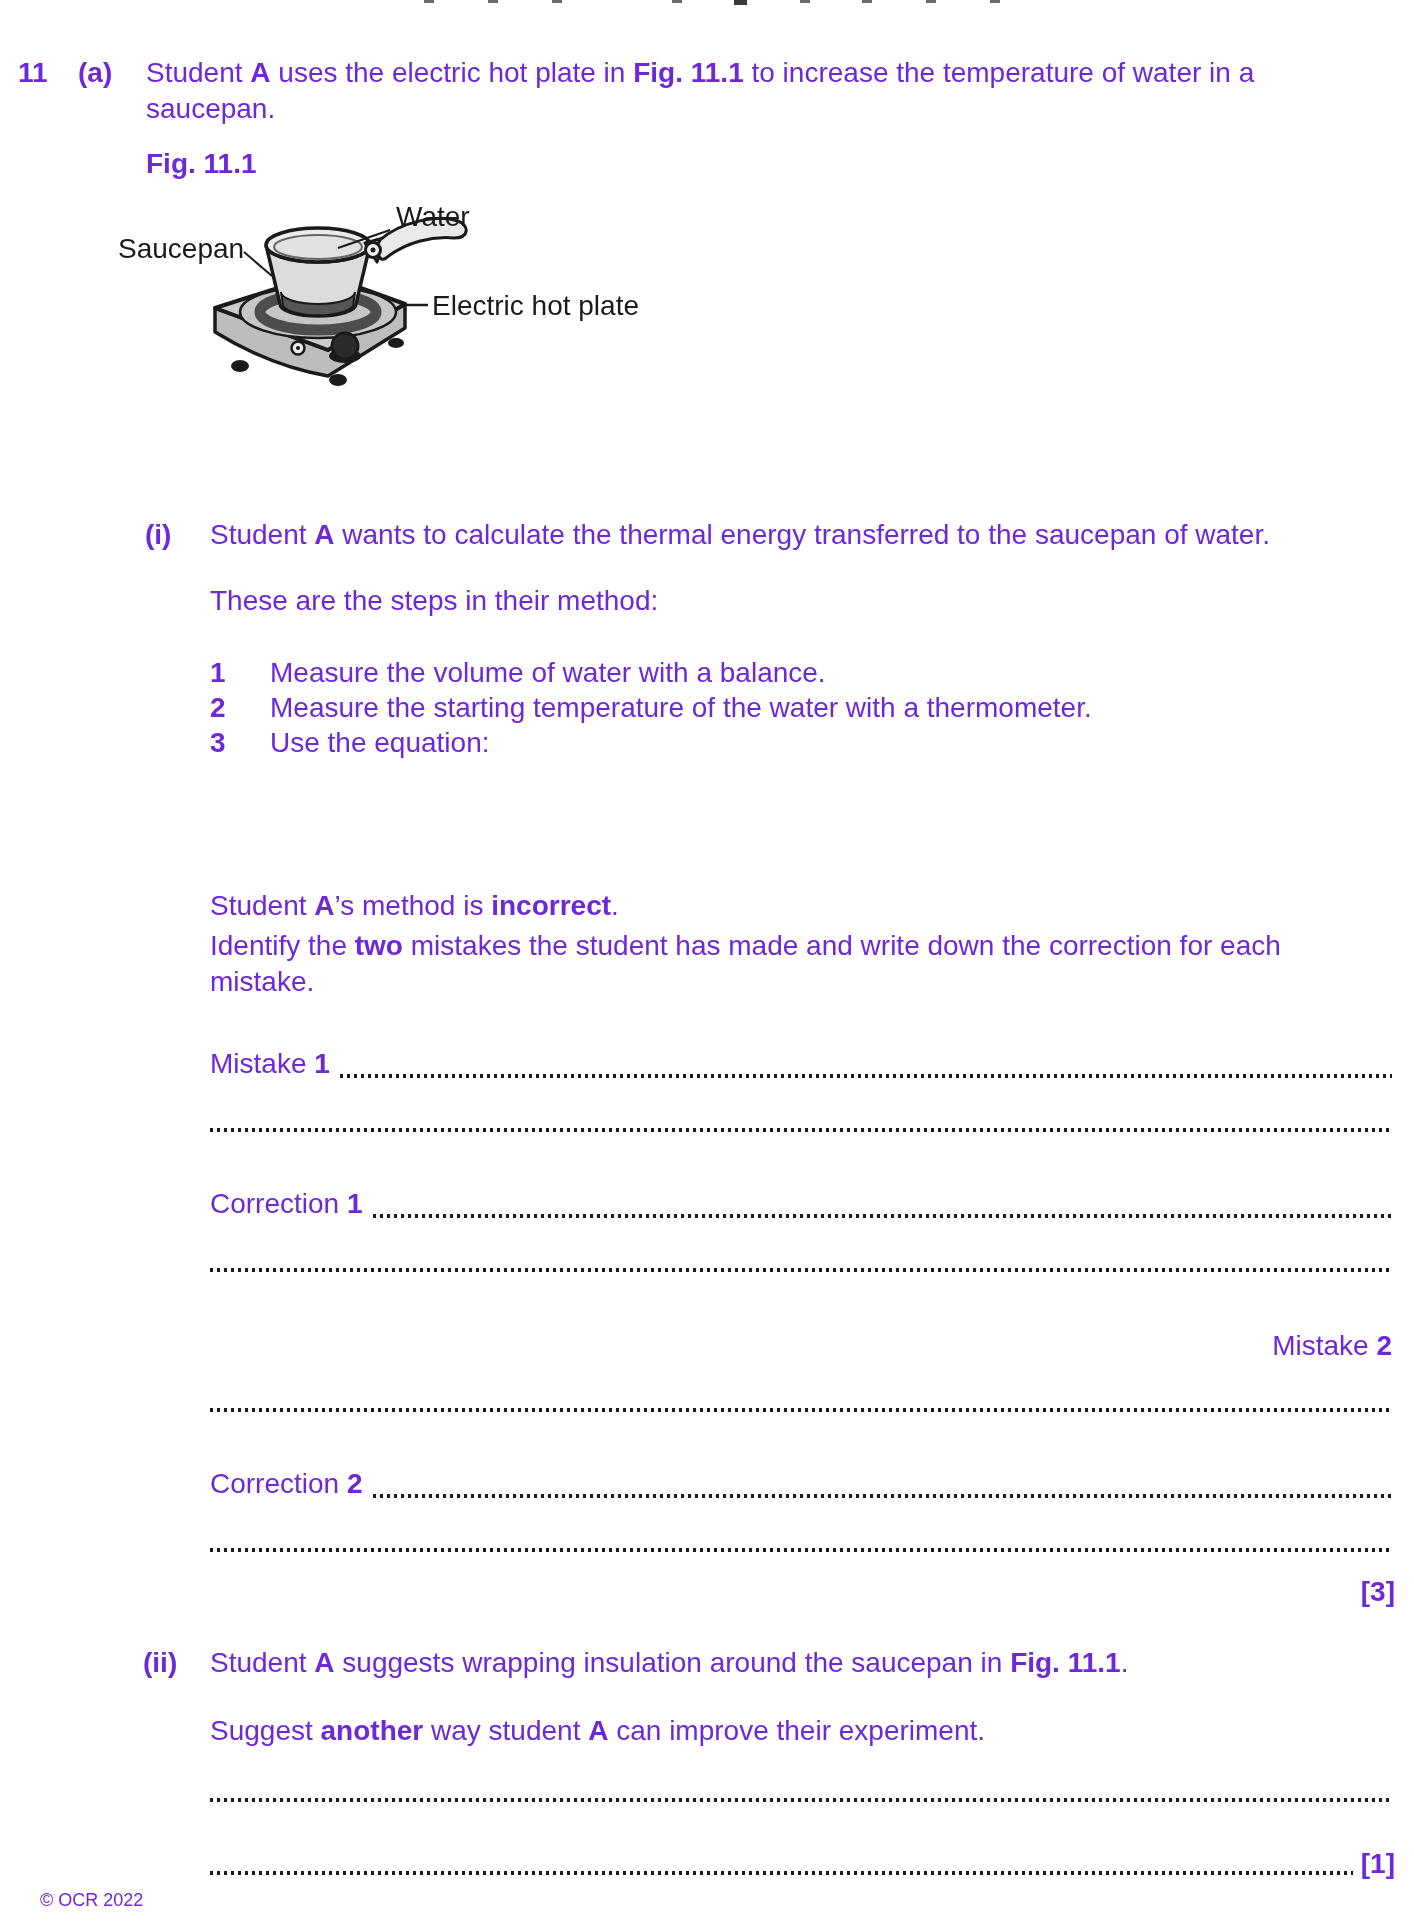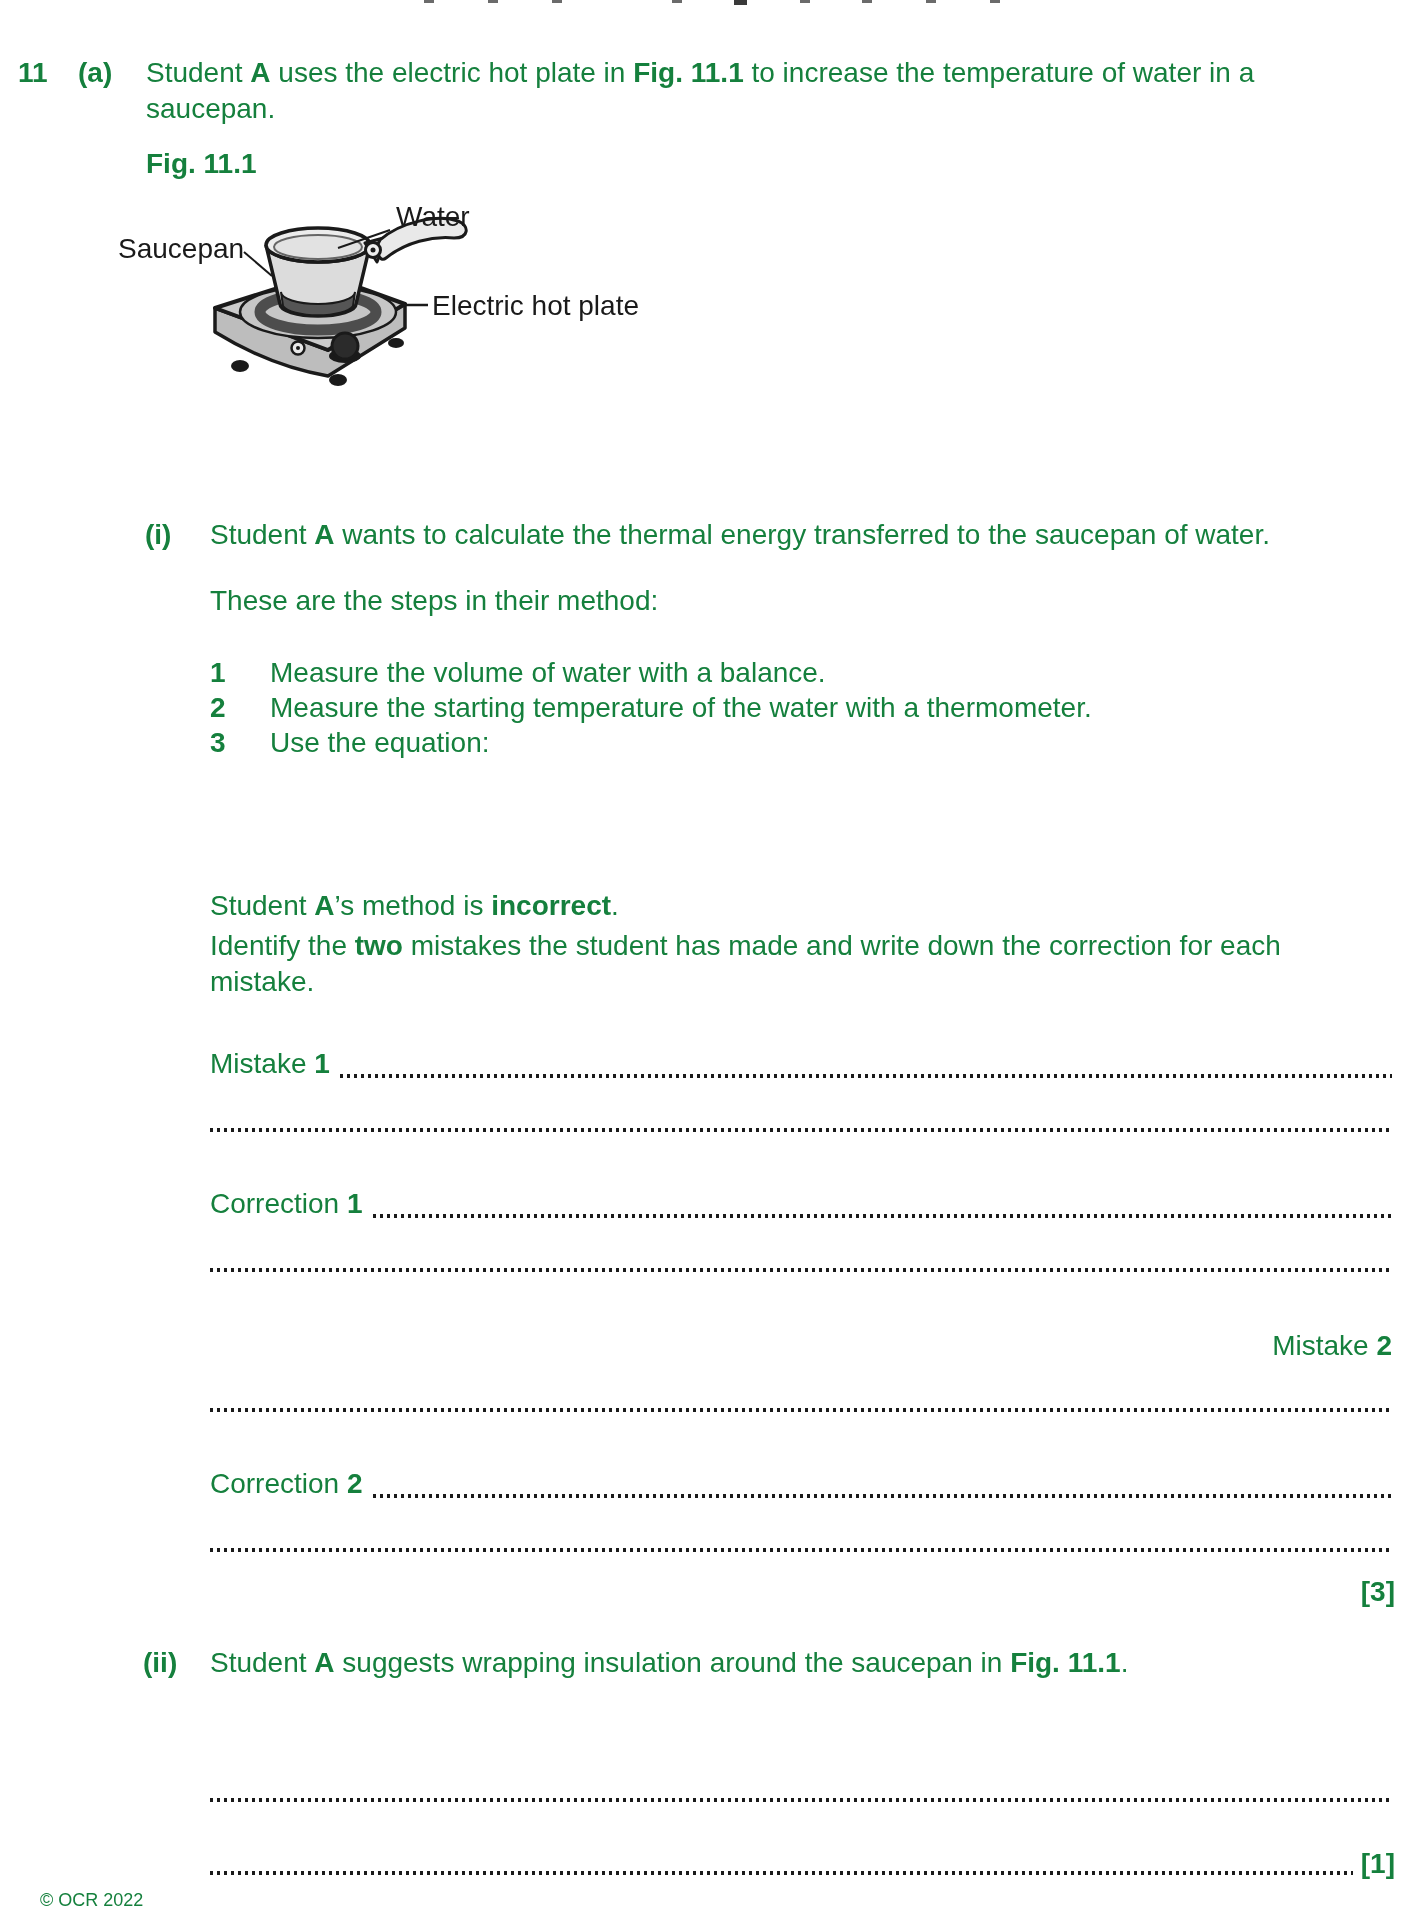--- a/index.html
+++ b/index.html
@@ -1,17 +1,17 @@
 <!DOCTYPE html>
 <html><head>
 <meta charset="utf-8">
 <style>
   html,body{margin:0;padding:0;background:#ffffff;}
   .page{position:relative;width:1414px;height:1924px;background:#ffffff;overflow:hidden;
-        font-family:"Liberation Sans","DejaVu Sans",sans-serif;color:#15803d;
+        font-family:"Liberation Sans","DejaVu Sans",sans-serif;color:#6d28d9;
         font-size:28px;line-height:36px;text-decoration:underline;}
   .abs{position:absolute;}
   .b{font-weight:bold;}
   .dotline{height:4px;background-image:repeating-linear-gradient(to right,#1a1a1a 0 3px,transparent 3px 7px);}
   .ansrow{position:absolute;left:210px;width:1182px;display:flex;align-items:flex-end;height:34px;}
   .ansrow .dotline{flex:1;margin:0 0 4px 10px;}
   .contline{position:absolute;left:210px;width:1182px;height:4px;}
   .marksrow{position:absolute;left:210px;width:1185px;text-align:right;font-weight:bold;}
   .frag{position:absolute;top:0;height:3px;background:#3a3a3a;opacity:.75;}
   svg text{font-family:"Liberation Sans","DejaVu Sans",sans-serif;font-size:28px;fill:#1a1a1a;}
@@ -129,20 +129,21 @@
     <span><span>Correction </span><span class="b">2</span></span>
     <div class="dotline"></div>
   </div>
   <div class="contline dotline" style="top:1548px;"></div>
 
   <div class="marksrow" style="top:1574px;">[3]</div>
 
   <div class="abs b" style="left:143px;top:1645px;">(ii)</div>
   <div class="abs" style="left:210px;top:1645px;width:1185px;"><span>Student </span><span class="b">A</span><span> suggests wrapping insulation around the saucepan in </span><span class="b">Fig. 11.1</span><span>.</span></div>
 
+  <div class="abs" style="left:210px;top:1713px;width:1185px;"><span>Suggest </span><span class="b">another</span><span> way student </span><span class="b">A</span><span> can improve their experiment.</span></div>
 
   <div class="contline dotline" style="top:1798px;"></div>
 
   <div class="ansrow" style="top:1848px;width:1185px;">
     <div class="dotline" style="margin-left:0;margin-bottom:7px;"></div>
     <span class="b" style="margin-left:8px;">[1]</span>
   </div>
 
   <div class="abs" style="left:40px;top:1889px;font-size:18px;line-height:22px;">© OCR 2022</div>
 

